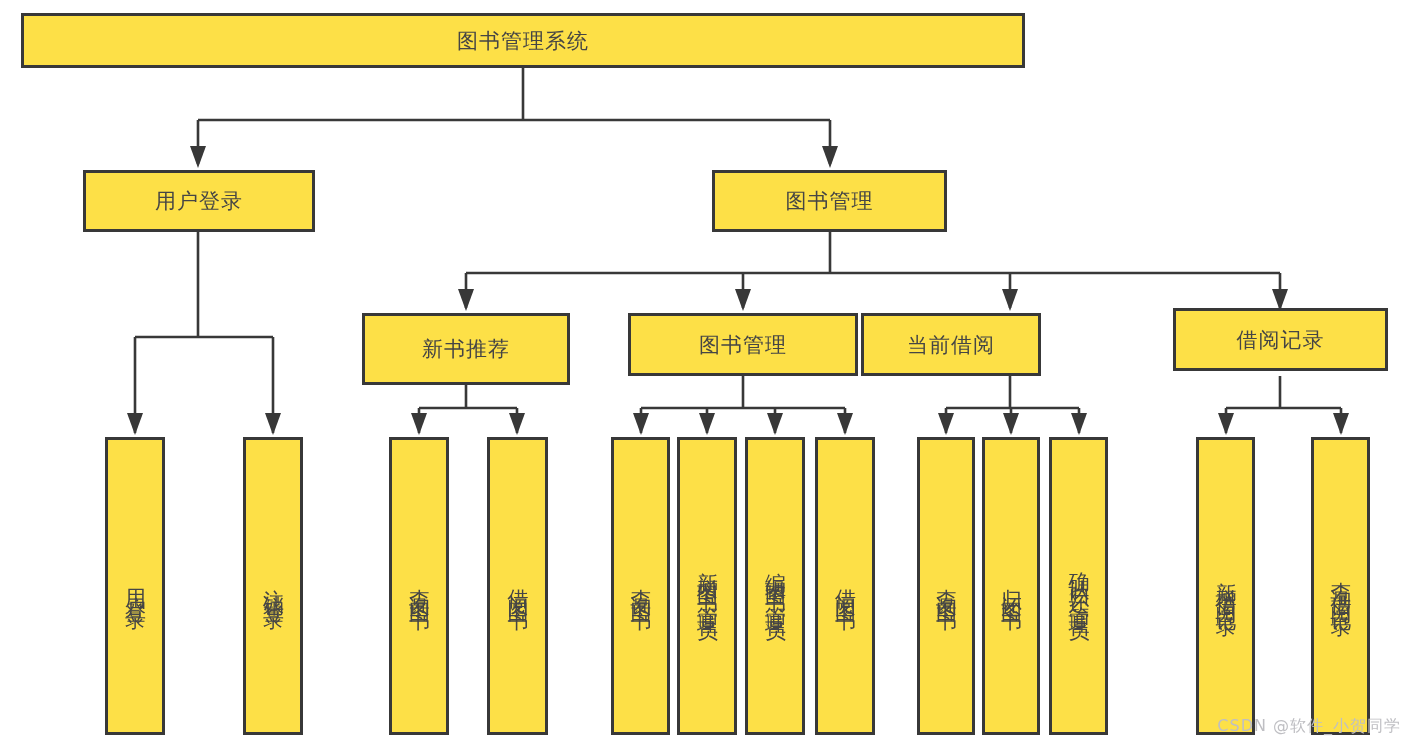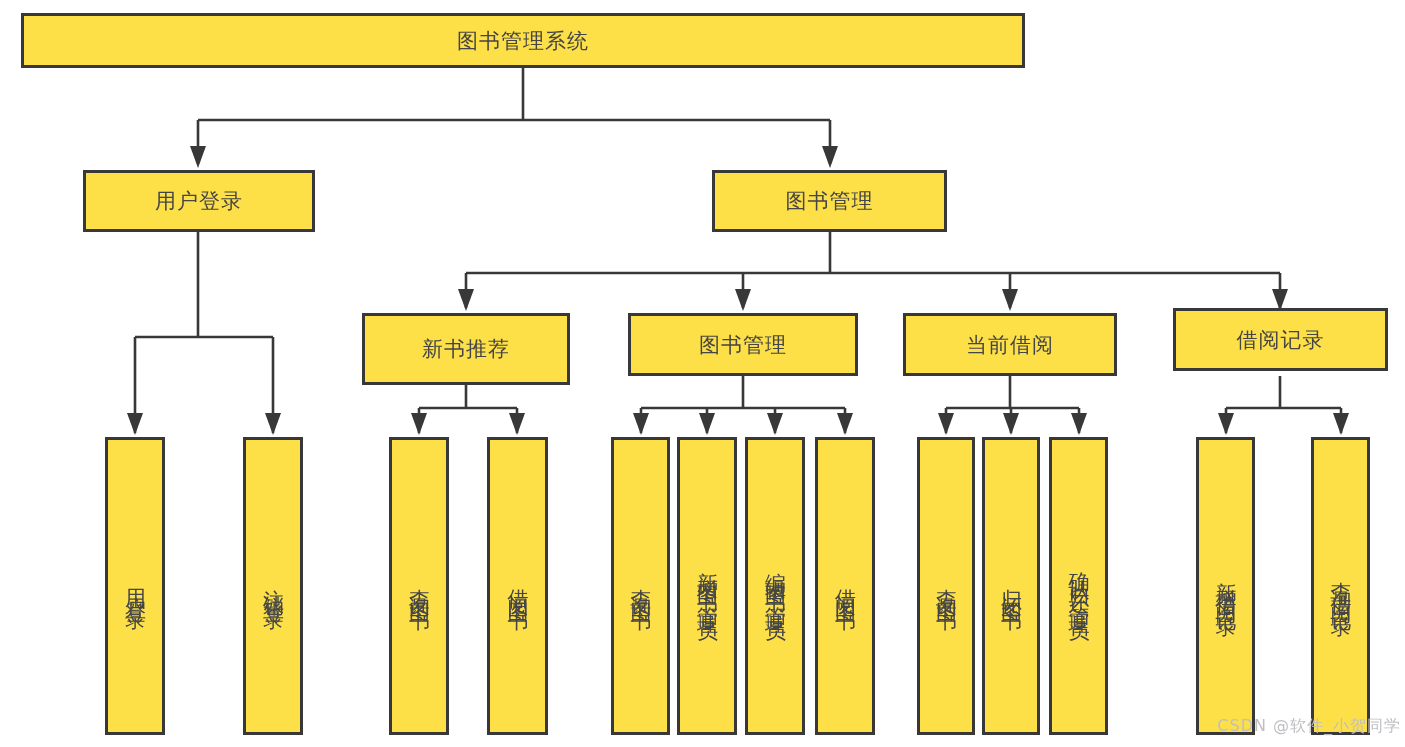--- a/index.html
+++ b/index.html
@@ -29,21 +29,21 @@
     letter-spacing:7px;
     line-height:1;
     font-size:21px;
   }
   
   #n-root   {left:21px; top:13px; width:1004px;height:55px;}
   #n-login  {left:83px; top:170px;width:232px; height:62px;}
   #n-mgmt   {left:712px;top:170px;width:235px; height:62px;}
   #n-new    {left:362px;top:313px;width:208px; height:72px;}
   #n-borrow {left:628px;top:313px;width:230px; height:63px;}
-  #n-current{left:903px;top:313px;width:214px; height:63px;}
+  #n-current{left:861px;top:313px;width:180px; height:63px;}
   #n-record {left:1173px;top:308px;width:215px;height:63px;}
   
   #l1 {left:105px; width:60px;}
   #l2 {left:243px; width:60px;}
   #l3 {left:389px; width:60px;}
   #l4 {left:487px; width:61px;}
   #l5 {left:611px; width:59px;}
   #l6 {left:677px; width:60px;}
   #l7 {left:745px; width:60px;}
   #l8 {left:815px; width:60px;}

